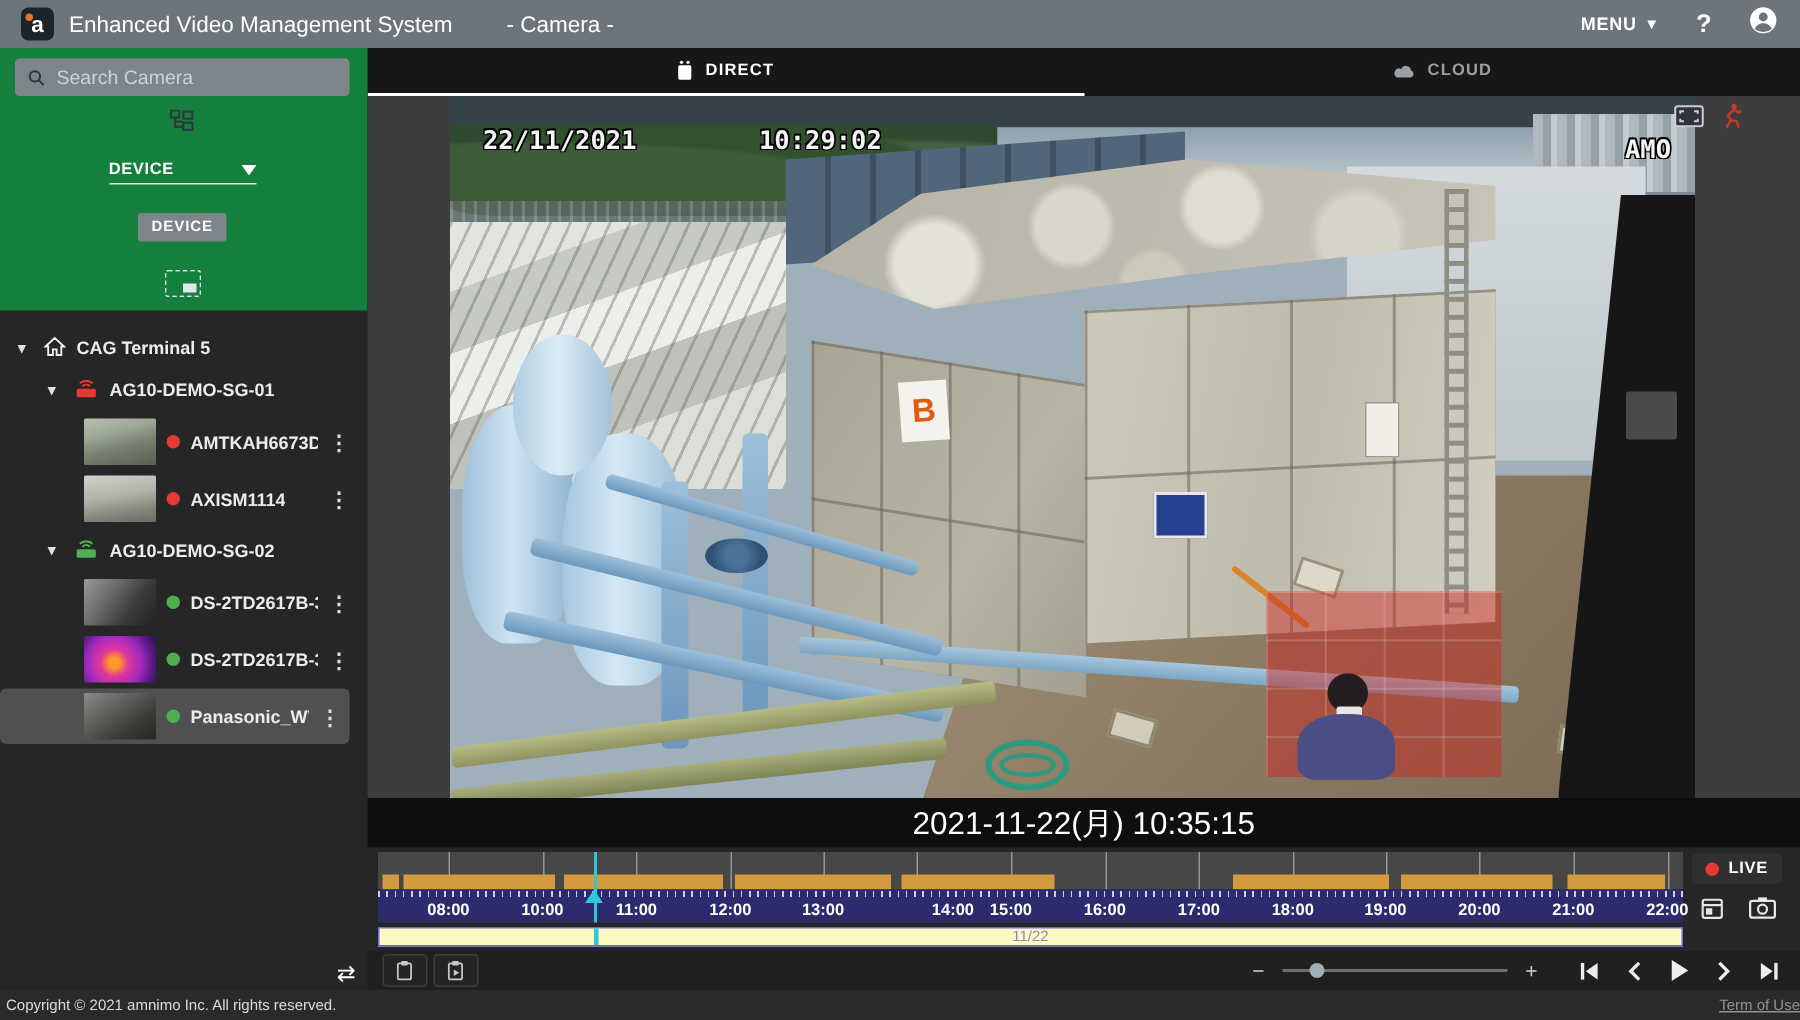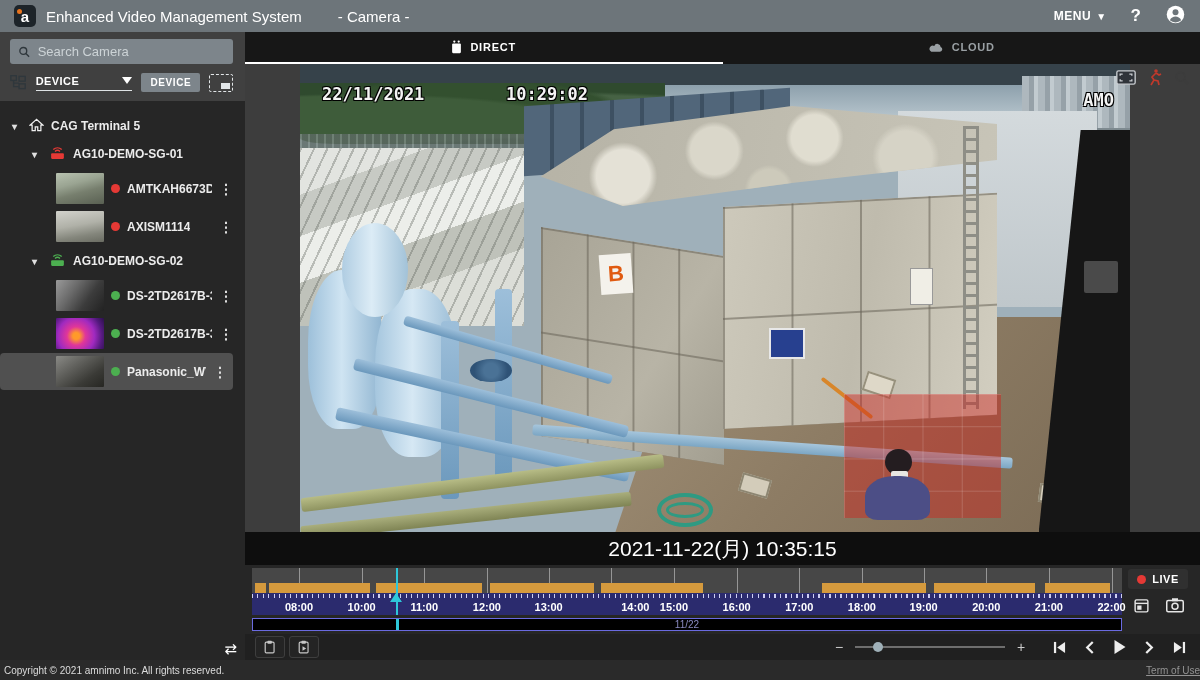--- a/index.html
+++ b/index.html
@@ -17,26 +17,26 @@
   .topbar-right { margin-left:auto; display:flex; align-items:center; gap:24px; }
   .menu-btn { font-size:12px; font-weight:bold; letter-spacing:.5px; display:flex; align-items:center; gap:5px; cursor:pointer; }
   .menu-caret { font-size:10px; }
   .help-btn { font-size:17px; font-weight:bold; cursor:pointer; }
 
   
   .body-row { display:flex; height:628px; }
 
   
   .sidebar { width:245px; background:#262626; display:flex; flex-direction:column; position:relative; }
-  .sidebar-top { background:#404040; padding:7px 12px 9px 10px; }
+  .sidebar-top { background:#15803d; padding:7px 12px 9px 10px; }
   .searchbox { height:25px; background:#7d858b; border-radius:3px; display:flex; align-items:center; padding:0 8px; gap:7px; }
   .searchbox input { background:transparent; border:none; outline:none; color:#e8ecee; font-size:13px; width:100%;
                      font-family:"Liberation Sans", sans-serif; }
   .searchbox input::placeholder { color:#ccd3d6; }
-  .device-row { margin-top:9px; display:flex; align-items:center; gap:9px; }
+  .device-row { margin-top:9px; display:flex; align-items:center; gap:19px;flex-direction:column; }
   .device-select { display:flex; align-items:center; justify-content:space-between; width:98px;
                    border-bottom:1px solid #dfe3e5; padding-bottom:3px; cursor:pointer; }
   .device-select span { font-size:11px; font-weight:bold; letter-spacing:.4px; }
   .online-chip { background:#7d858b; border-radius:2px; padding:4px 9px; font-size:10px; font-weight:bold;
                  letter-spacing:.6px; color:#fff; cursor:pointer; }
   .wall-icon { width:24px; height:18px; border:1px dashed #e2e6e8; border-radius:2px; position:relative; cursor:pointer; }
   .wall-icon::after { content:""; position:absolute; right:2px; bottom:2px; width:9px; height:6px; background:#e2e6e8; }
 
   .tree { flex:1; padding-top:12px; overflow:hidden; }
   .tree-row { display:flex; align-items:center; gap:7px; color:#ececec; cursor:pointer; }
@@ -162,21 +162,21 @@
              font-size:21px; color:#fff; }
   .timeline { height:69px; background:#262626; position:relative; }
   .tracks { position:absolute; left:7px; top:3px; width:870px; }
   .rec-track { height:25px; background:#474747; position:relative; overflow:hidden; }
   .gridline { position:absolute; top:0; width:1px; height:100%; background:#969696; }
   .rec-seg { position:absolute; bottom:0; height:10px; background:#d59a3d; }
   .hour-band { height:22px; background:#2b2b6e; position:relative; }
   .hour-band::before { content:""; position:absolute; left:0; top:1px; width:100%; height:4px;
       background:repeating-linear-gradient(90deg,#cdcff2 0 1px, transparent 1px 5.5px); }
   .hour-label { position:absolute; bottom:2px; transform:translateX(-50%); font-size:11px; font-weight:bold; color:#fff; }
-  .date-band { margin-top:3px; height:13px; background:#000000; border:1px solid #6a6ae0; position:relative;
+  .date-band { margin-top:3px; height:13px; background:#fef9c3; border:1px solid #6a6ae0; position:relative;
                display:flex; align-items:center; justify-content:center; }
   .date-label { font-size:10px; color:#8a8ac0; }
   .playhead { position:absolute; top:0; width:2px; height:47px; background:#2ec7d9; z-index:5; }
   .playhead-tri { position:absolute; top:25px; transform:translateX(-50%); width:0; height:0;
                   border-left:6px solid transparent; border-right:6px solid transparent; border-bottom:9px solid #2ec7d9; z-index:6; }
   .date-playhead { position:absolute; top:0; width:3px; height:100%; background:#2ec7d9; }
   .tl-right { position:absolute; right:6px; top:4px; width:72px; display:flex; flex-direction:column; align-items:center; }
   .live-chip { display:flex; align-items:center; gap:6px; background:#303030; border-radius:3px; padding:4px 9px; cursor:pointer; }
   .live-dot { width:9px; height:9px; border-radius:50%; background:#e53935; }
   .live-label { font-size:11px; font-weight:bold; letter-spacing:.5px; }

